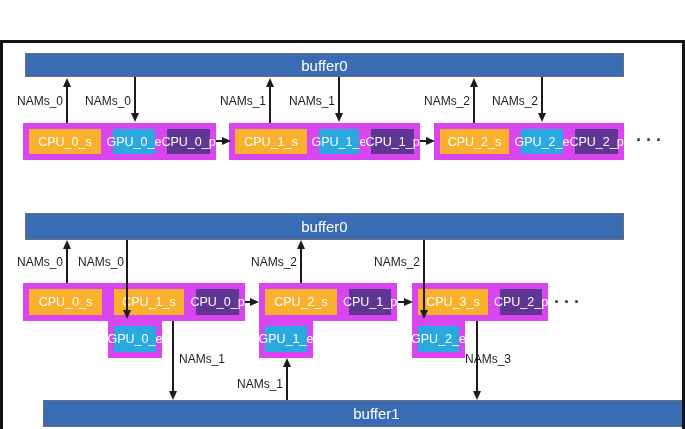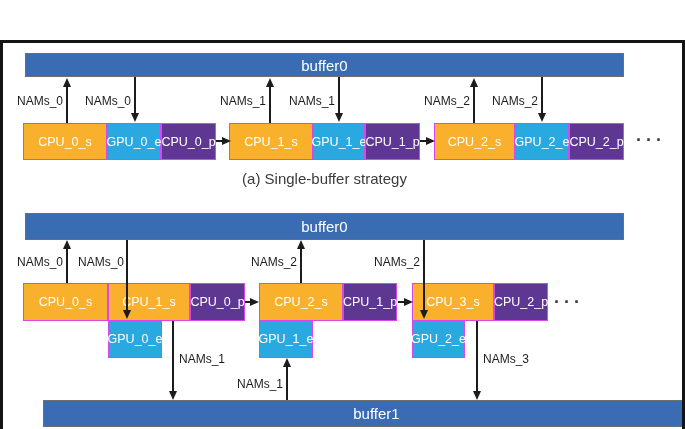--- a/index.html
+++ b/index.html
@@ -11,21 +11,21 @@
   .frame{position:absolute;inset:0;border:3px solid #141414;pointer-events:none;z-index:30;}
   .panel{position:absolute;inset:0;}
   .bar{
     position:absolute;box-sizing:border-box;height:24px;
     background:var(--buffer_blue,#3a6cb4);border:1px solid #6e6e6e;
     color:#fff;font-size:15px;display:flex;align-items:center;justify-content:center;
     z-index:1;
   }
   .box{
     position:absolute;box-sizing:border-box;
-    border:1px solid #d946ef;color:#fff;font-size:12.5px;
+    border:6px solid #d946ef;color:#fff;font-size:12.5px;
     display:flex;align-items:center;justify-content:center;
     z-index:2;white-space:nowrap;
   }
   .cpu-s{background:var(--cpu_orange,#f9b02d);}
   .gpu-e{background:var(--gpu_cyan,#2aa9e0);}
   .cpu-p{background:var(--process_purple,#5e3793);}
   .vline{position:absolute;width:1.5px;background:#1c1c1c;z-index:5;}
   .hline{position:absolute;height:1.5px;background:#1c1c1c;z-index:5;}
   .tri-up{position:absolute;width:0;height:0;border-left:4.5px solid transparent;
     border-right:4.5px solid transparent;border-bottom:9px solid #1c1c1c;z-index:6;}
@@ -96,21 +96,20 @@
     </div>
 
     <div class="nams" style="left:13px;top:54px">NAMs_0</div>
     <div class="nams" style="left:81px;top:54px">NAMs_0</div>
     <div class="nams" style="left:216px;top:54px">NAMs_1</div>
     <div class="nams" style="left:285px;top:54px">NAMs_1</div>
     <div class="nams" style="left:420px;top:54px">NAMs_2</div>
     <div class="nams" style="left:488px;top:54px">NAMs_2</div>
 
     <div class="dots" style="left:636px;top:90px">···</div>
-    <div class="caption" style="top:130px">(a) Single-buffer strategy</div>
   </div>
 
   <div class="panel">
 
     <div class="bar" style="left:25px;top:173px;width:599px;height:27px">buffer0</div>
 
     <div class="box cpu-s" style="left:23px;top:243px;width:85px;height:38px">CPU_0_s</div>
     <div class="box cpu-s" style="left:108px;top:243px;width:82px;height:38px">CPU_1_s</div>
     <div class="box cpu-p" style="left:190px;top:243px;width:55px;height:38px">CPU_0_p</div>
     <div class="box cpu-s" style="left:259px;top:243px;width:84px;height:38px">CPU_2_s</div>
@@ -161,19 +160,19 @@
       <div class="tri-down" style="left:472.5px;top:351px"></div>
     </div>
 
     <div class="nams" style="left:13px;top:215px">NAMs_0</div>
     <div class="nams" style="left:74px;top:215px">NAMs_0</div>
     <div class="nams" style="left:247px;top:215px">NAMs_2</div>
     <div class="nams" style="left:370px;top:215px">NAMs_2</div>
 
     <div class="nams la" style="left:179px;top:312px">NAMs_1</div>
     <div class="nams" style="left:233px;top:337px">NAMs_1</div>
-    <div class="nams la" style="left:483px;top:312px">NAMs_3</div>
+    <div class="nams la" style="left:465px;top:312px">NAMs_3</div>
 
     <div class="bar" style="left:43px;top:360px;width:667px;height:27px">buffer1</div>
 
     <div class="dots" style="left:554px;top:252px">···</div>
   </div>
 </div>
 
 </body></html>

